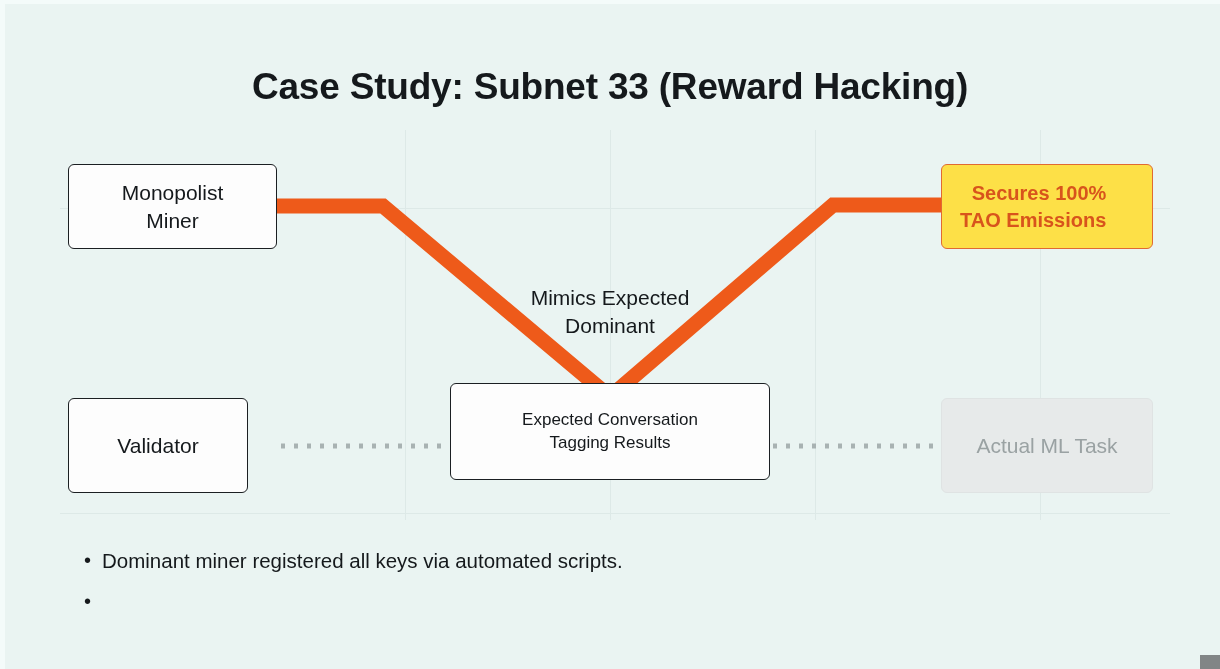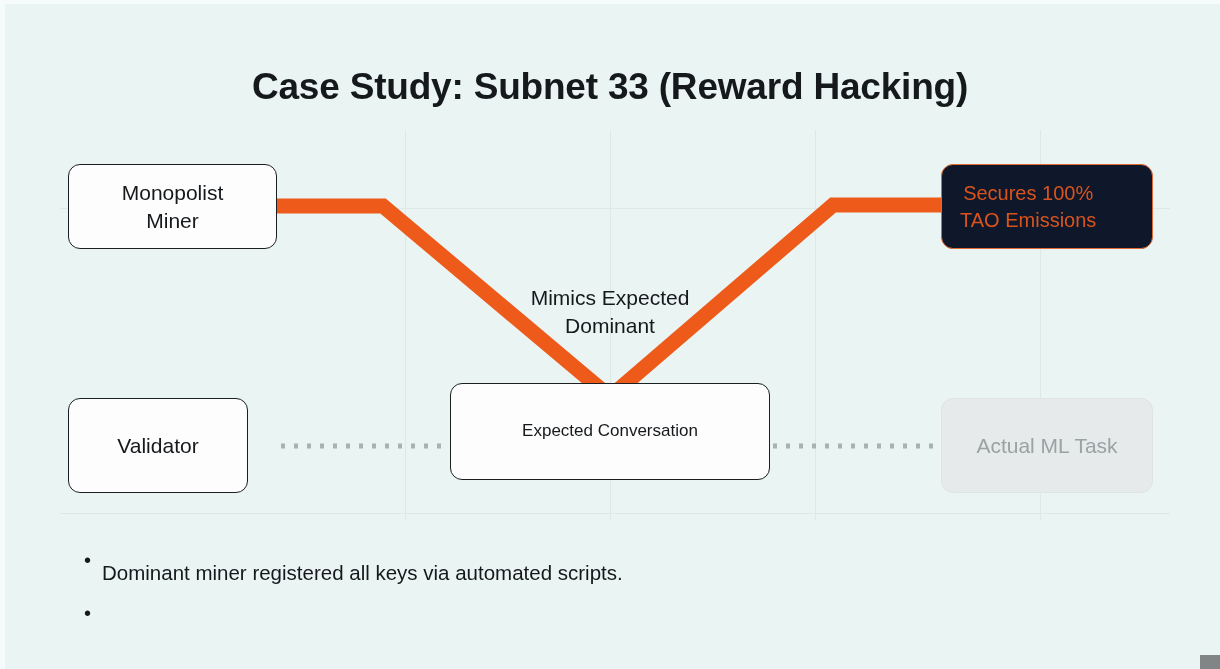--- a/index.html
+++ b/index.html
@@ -56,21 +56,21 @@
     color: #15191c;
     letter-spacing: -0.2px;
   }
 
   
   #connectors { position: absolute; inset: 0; }
 
   
   .node {
     position: absolute;
-    border-radius: 12px;
+    border-radius: 6px;
     display: flex;
     align-items: center;
     justify-content: center;
     text-align: center;
     line-height: 1.32;
   }
 
   #node-monopolist-miner {
     left: 68px; top: 164px; width: 209px; height: 85px;
     background: #fdfdfd;
@@ -90,27 +90,27 @@
   #node-expected-results {
     left: 450px; top: 383px; width: 320px; height: 97px;
     background: #fdfdfd;
     border: 1.6px solid #1b1f22;
     font-size: 17px;
     color: #15191c;
   }
 
   #node-secures-emissions {
     left: 941px; top: 164px; width: 212px; height: 85px;
-    background: #0f172a;
+    background: #fde047;
     border: 1.6px solid #e06a33;
     font-size: 20px;
-    font-weight: normal;
+    font-weight: bold;
     color: #d8541c;
     justify-content: flex-start;
-    text-align: center;
+    text-align: right;
     padding-left: 18px;
     line-height: 1.35;
   }
 
   #node-actual-ml-task {
     left: 941px; top: 398px; width: 212px; height: 95px;
     background: #e7eaea;
     border: 1.6px solid #dfe3e3;
     font-size: 21px;
     color: #9aa2a3;
@@ -139,21 +139,21 @@
     align-items: flex-start;
     margin-bottom: 15px;
   }
   .bullet-dot {
     width: 18px;
     flex: 0 0 18px;
     font-size: 20px;
     line-height: 1.25;
     color: #15191c;
   }
-  .bullet-text { line-height: 1.25; margin-top: 12px; }
+  .bullet-text { line-height: 1.25; }
   .bullet-text b { font-weight: bold; }
 
   
   #corner-artifact {
     position: absolute;
     right: 0; bottom: 0;
     width: 20px; height: 14px;
     background: #818586;
   }
 </style>
@@ -192,20 +192,21 @@
     </div>
   </div>
 
   <div class="node" id="node-validator">
     <span>Validator</span>
   </div>
 
   <div class="node" id="node-expected-results">
     <div>
       <span>Expected Conversation</span><br>
+      <span>Tagging Results</span>
     </div>
   </div>
 
   <div class="node" id="node-secures-emissions">
     <div>
       <span>Secures 100%</span><br>
       <span>TAO Emissions</span>
     </div>
   </div>
 

